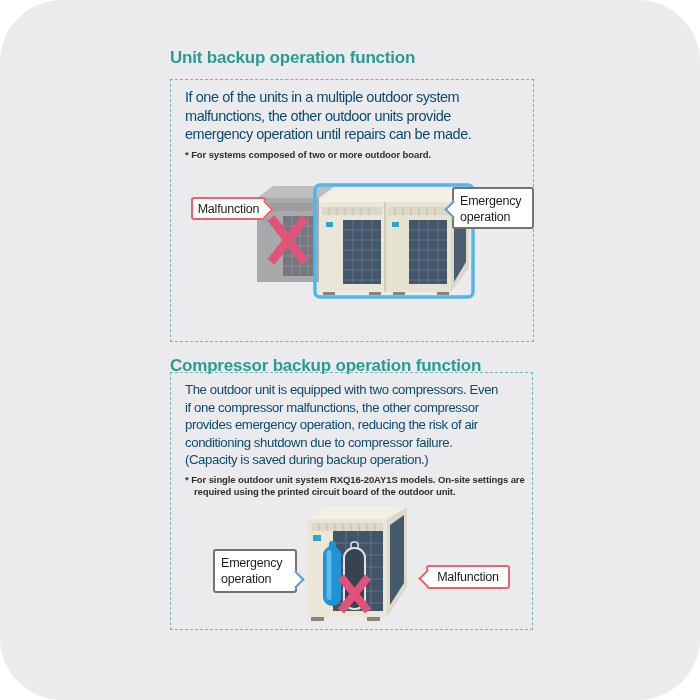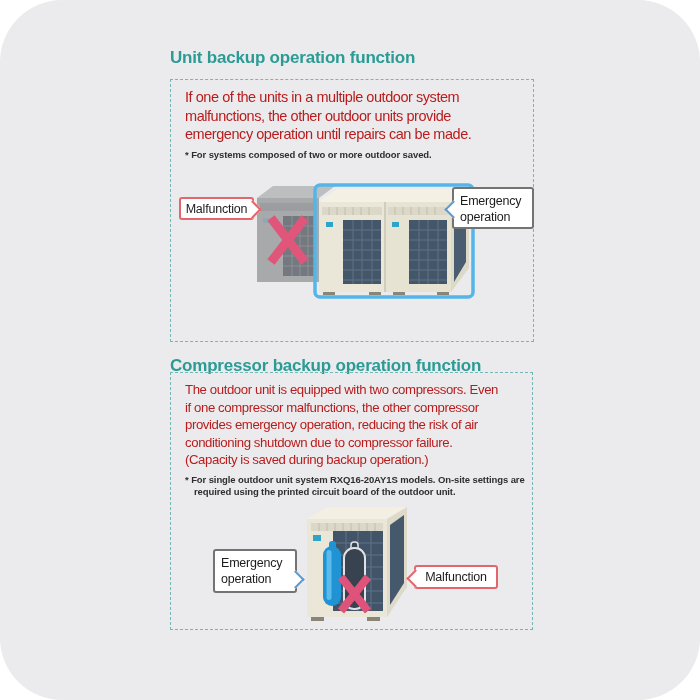--- a/index.html
+++ b/index.html
@@ -10,36 +10,36 @@
   .section-heading{position:absolute;left:170px;margin:0;font-size:17px;font-weight:bold;
        letter-spacing:-0.2px;color:#2b9b95;}
   #heading-1{top:48px;}
   #heading-2{top:356px;}
 
   .panel{position:absolute;left:170px;border:1px dashed #74b8b6;box-sizing:border-box;
          padding:8px 8px 0 14px;}
   #panel-1{top:79px;width:364px;height:263px;}
   #panel-2{top:372px;width:363px;height:258px;}
 
-  .body-text{margin:0;white-space:pre;color:#b91c1c;}
+  .body-text{margin:0;white-space:pre;color:#0c4a6e;}
   #panel-1 .body-text{font-size:14.5px;line-height:18.6px;letter-spacing:-0.45px;}
   #panel-2 .body-text{font-size:13.2px;line-height:17.5px;letter-spacing:-0.4px;}
 
   .footnote{margin:5px 0 0 0;font-size:9.5px;font-weight:bold;line-height:12px;
             color:#2e2e2e;letter-spacing:-0.1px;white-space:pre;padding-left:9px;text-indent:-9px;}
 
   .illus{position:absolute;left:0;width:100%;}
   #illus-1{top:98px;height:154px;}
   #illus-2{top:126px;height:130px;}
   .illus svg{position:absolute;left:0;top:0;}
 
   .callout{position:absolute;background:#ffffff;border-radius:3px;box-sizing:border-box;
            font-size:12.5px;line-height:16px;color:#1c1c1c;letter-spacing:-0.2px;}
   .callout .txt{position:relative;z-index:2;}
-  .callout.red-box{border:2px solid #e4666c;}
+  .callout.red-box{border:2px solid #e4666c;margin-left:12px;}
   .callout.blue-box{border:2px solid #737373;}
   .callout.center{display:flex;align-items:center;justify-content:center;}
   .callout.pad{padding:4px 6px;}
 
   .tail{position:absolute;width:11px;height:11px;background:#ffffff;transform:rotate(45deg);z-index:1;}
   .tail.t-right.red-t{border-top:2px solid #e4666c;border-right:2px solid #e4666c;right:-7px;}
   .tail.t-right.blue-t{border-top:2px solid #5b9bd2;border-right:2px solid #5b9bd2;right:-7px;}
   .tail.t-left.red-t{border-bottom:2px solid #e4666c;border-left:2px solid #e4666c;left:-7px;}
   .tail.t-left.blue-t{border-bottom:2px solid #5b9bd2;border-left:2px solid #5b9bd2;left:-7px;}
 
@@ -54,21 +54,21 @@
 
 <div class="stage">
   <div class="card">
 
     <h2 class="section-heading" id="heading-1">Unit backup operation function</h2>
 
     <div class="panel" id="panel-1">
       <p class="body-text">If one of the units in a multiple outdoor system
 malfunctions, the other outdoor units provide
 emergency operation until repairs can be made.</p>
-      <p class="footnote">* For systems composed of two or more outdoor saved.</p>
+      <p class="footnote">* For systems composed of two or more outdoor board.</p>
 
       <div class="illus" id="illus-1">
         <svg width="364" height="154" viewBox="0 0 364 154">
 
           <g>
             <polygon points="86,20 148,20 164,8 102,8" fill="#bcbec0"></polygon>
             <rect x="86" y="20" width="62" height="84" fill="#a7a9ab"></rect>
             <rect x="89" y="25" width="56" height="8" fill="#9b9da0"></rect>
             <rect x="92" y="40" width="6" height="5" fill="#8fa9b2"></rect>
             <rect x="112" y="38" width="33" height="60" fill="#74797f"></rect>

